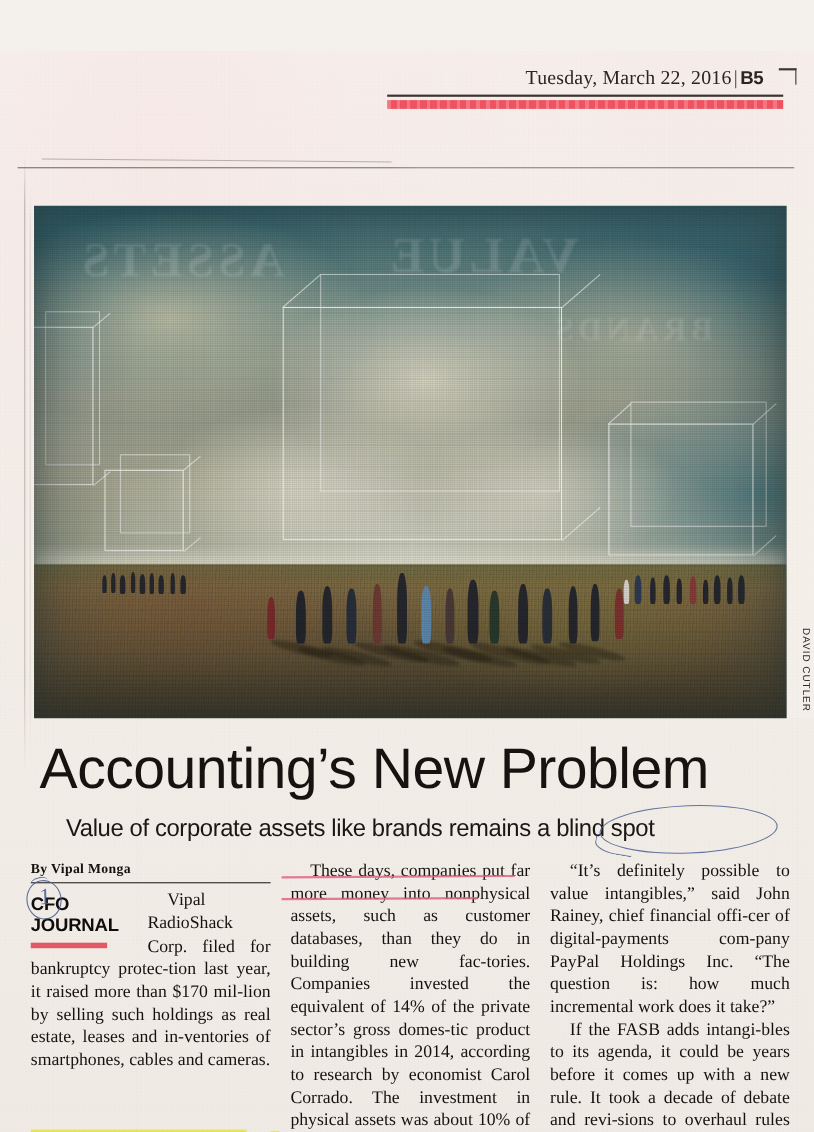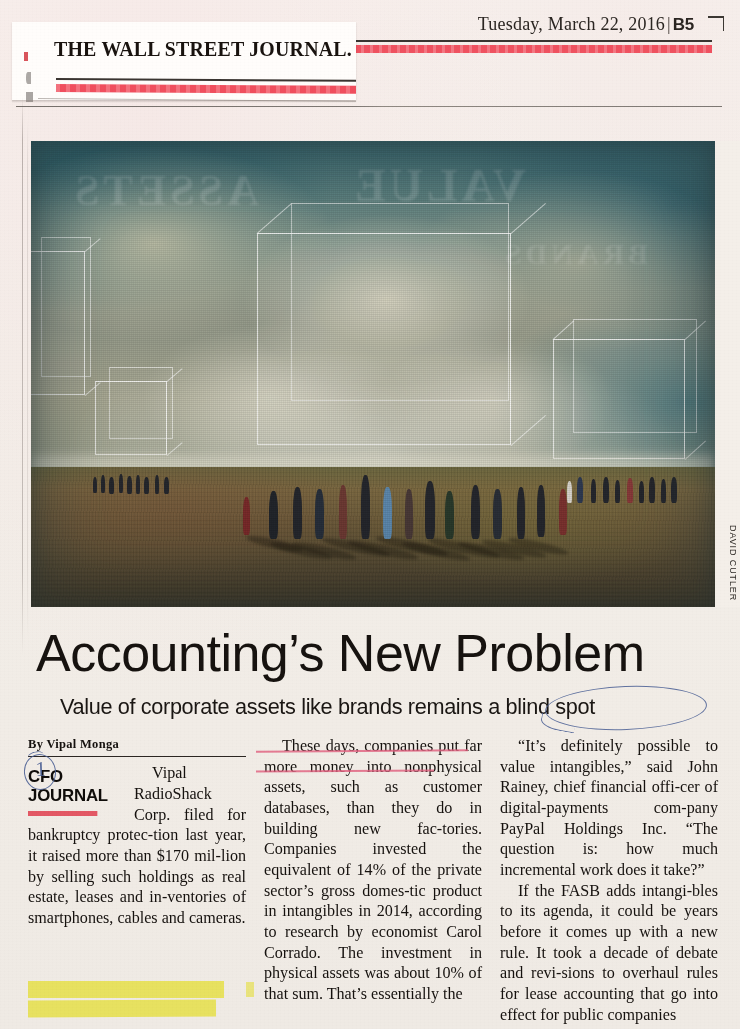--- a/index.html
+++ b/index.html
@@ -17,20 +17,21 @@
   }
 
   
   #page {
     position: absolute;
     inset: 0;
     background:
       radial-gradient(ellipse at 20% 12%, rgba(246,226,226,0.55) 0%, rgba(246,226,226,0) 45%),
       radial-gradient(ellipse at 85% 4%, rgba(244,230,228,0.5) 0%, rgba(244,230,228,0) 40%),
       linear-gradient(180deg, #f7f2ee 0%, #f3efe9 35%, #f1ece6 70%, #efeae4 100%);
+    margin-top: 46px;
   }
   
   #grain {
     position: absolute;
     inset: 0;
     opacity: .5;
     pointer-events: none;
     background-image:
       repeating-linear-gradient(0deg, rgba(0,0,0,0.012) 0px, rgba(0,0,0,0.012) 1px, rgba(255,255,255,0) 1px, rgba(255,255,255,0) 3px),
       repeating-linear-gradient(90deg, rgba(0,0,0,0.010) 0px, rgba(0,0,0,0.010) 1px, rgba(255,255,255,0) 1px, rgba(255,255,255,0) 4px);
@@ -416,28 +417,20 @@
 
     <div id="cropmark-tr"></div>
 
     <div class="dateline">
       <span>Tuesday, March 22, 2016</span><span class="bar">|</span><span class="pagenum">B5</span>
     </div>
 
     <div id="rule-right-dark"></div>
     <div id="rule-right-red"></div>
 
-    <div id="masthead-patch">
-      <span class="ink-tick" id="tick-a"></span>
-      <span class="ink-tick" id="tick-b"></span>
-      <span class="ink-tick" id="tick-c"></span>
-      <div class="wsj-logo">THE WALL STREET JOURNAL.</div>
-      <div id="rule-left-dark"></div>
-      <div id="rule-left-red"></div>
-    </div>
 
     <div id="rule-under-header2"></div>
     <div id="rule-under-header"></div>
   </div>
 
   <div id="credit-strip">
     <span class="credit">DAVID CUTLER</span>
   </div>
 
   <div id="illustration">

